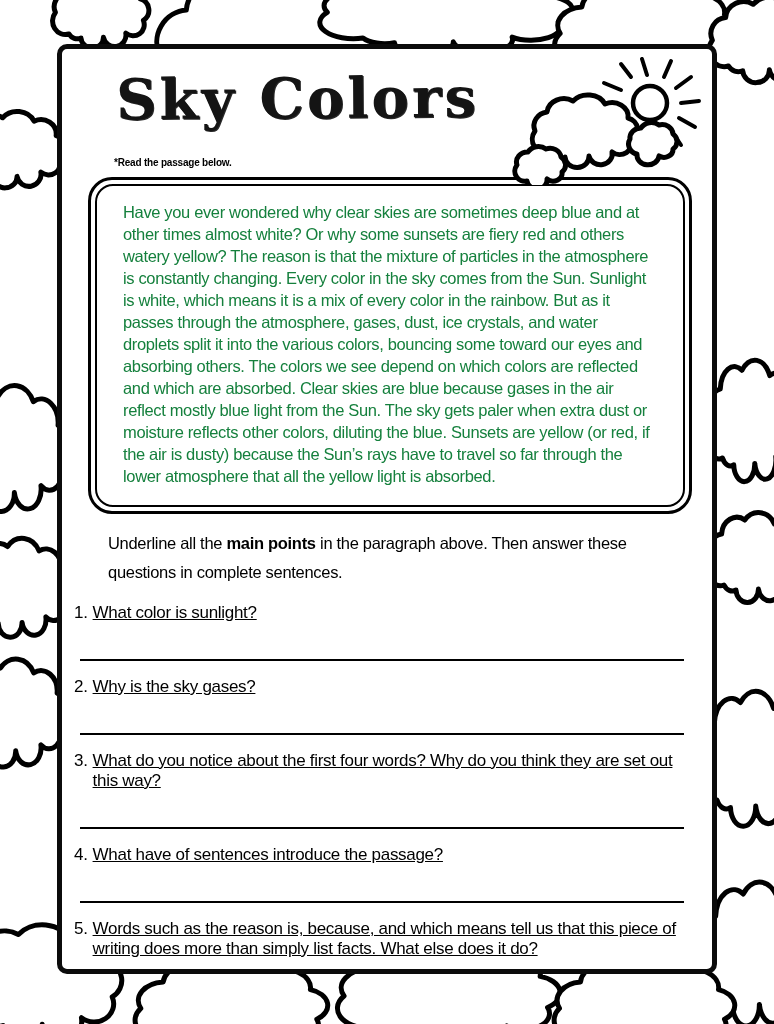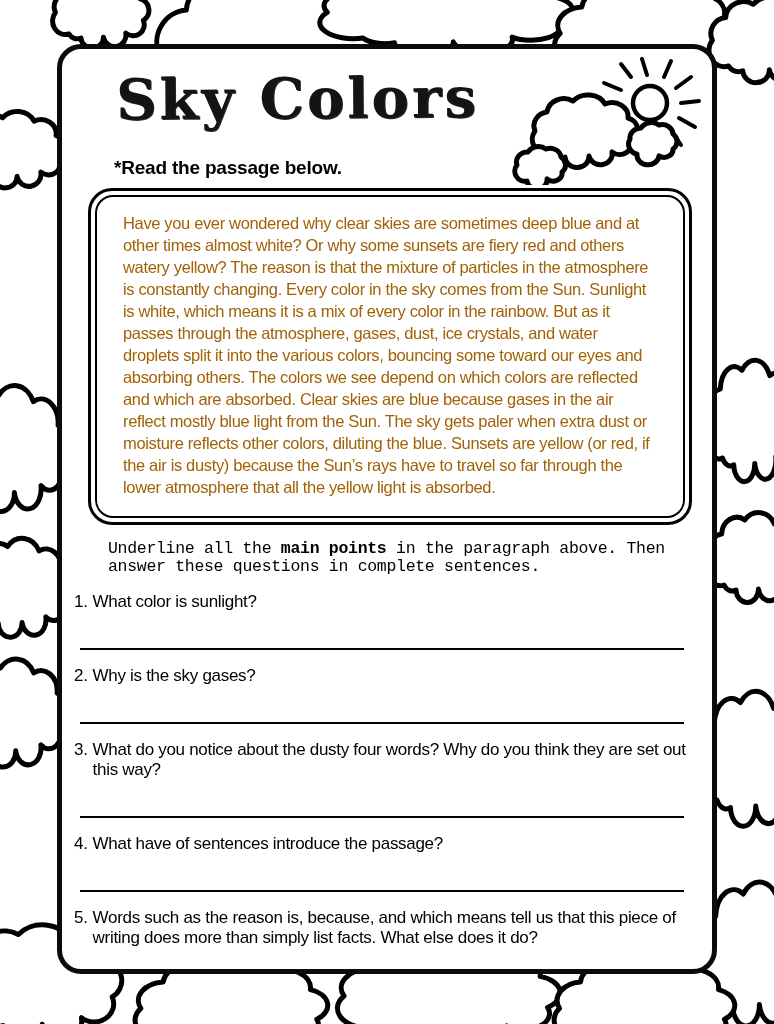--- a/index.html
+++ b/index.html
@@ -20,84 +20,83 @@
     z-index: 0;
   }
 
   
   .card {
     position: absolute;
     left: 57px; top: 44px;
     width: 660px; height: 930px;
     background: #ffffff;
     border: 5px solid #0b0b0b;
-    border-radius: 24px;
+    border-radius: 10px;
     z-index: 1;
     overflow: hidden;
   }
 
   .header { position: relative; padding: 16px 10px 0 54px; height: 112px; }
   .title {
     font-family: "DejaVu Serif", serif;
     font-weight: 700;
     font-size: 56px;
     letter-spacing: 3px;
     color: #141414;
     text-shadow: 1px 1px 0 #2a2a2a;
     transform: rotate(-0.4deg);
     display: inline-block;
   }
   .header-art { position: absolute; right: 6px; top: 8px; }
 
   .read-note {
     margin: -4px 0 0 52px;
-    font-size: 19px;
+    font-size: 10px;
     font-weight: 700;
     letter-spacing: -0.2px;
   }
 
   .passage-outer {
     margin: 9px 20px 0 26px;
     border: 3px solid #000;
     border-radius: 24px;
     padding: 4px;
   }
   .passage-inner {
     border: 2px solid #000;
     border-radius: 18px;
     padding: 15px 26px 18px 26px;
   }
   .passage-text {
     font-size: 16.5px;
     line-height: 22px;
     letter-spacing: -0.35px;
     font-weight: 400;
-    color: #a16207;
+    color: #15803d;
   }
 
   .directions {
     margin: 15px 34px 0 46px;
     font-size: 16.5px;
-    line-height: 18px;
+    line-height: 29px;
     letter-spacing: -0.3px;
-    font-family: Liberation Mono, monospace;
   }
   .directions b { font-weight: 700; }
 
   .questions { margin: 10px 22px 0 12px; }
   .question-block { margin-top: 16px; }
   .question-row {
     display: flex;
     gap: 5px;
     font-size: 17px;
     line-height: 20px;
     letter-spacing: -0.3px;
   }
   .q-num { flex: 0 0 auto; }
-  .q-text { flex: 1 1 auto; }
+  .q-text { flex: 1 1 auto; text-decoration: underline; }
   .answer-line {
     height: 0;
     border-bottom: 2px solid #000;
     margin: 36px 6px 0 6px;
   }
 </style>
 </head>
 <body>
 
 <svg class="bg-clouds" viewBox="0 0 774 1024" aria-hidden="true">
@@ -177,21 +176,21 @@
       <div class="question-row">
         <span class="q-num">2.</span>
         <span class="q-text">Why is the sky gases?</span>
       </div>
       <div class="answer-line"></div>
     </div>
 
     <div class="question-block">
       <div class="question-row">
         <span class="q-num">3.</span>
-        <span class="q-text">What do you notice about the dusty four words? Why do you think they are set out this way?</span>
+        <span class="q-text">What do you notice about the first four words? Why do you think they are set out this way?</span>
       </div>
       <div class="answer-line"></div>
     </div>
 
     <div class="question-block">
       <div class="question-row">
         <span class="q-num">4.</span>
         <span class="q-text">What have of sentences introduce the passage?</span>
       </div>
       <div class="answer-line"></div>

